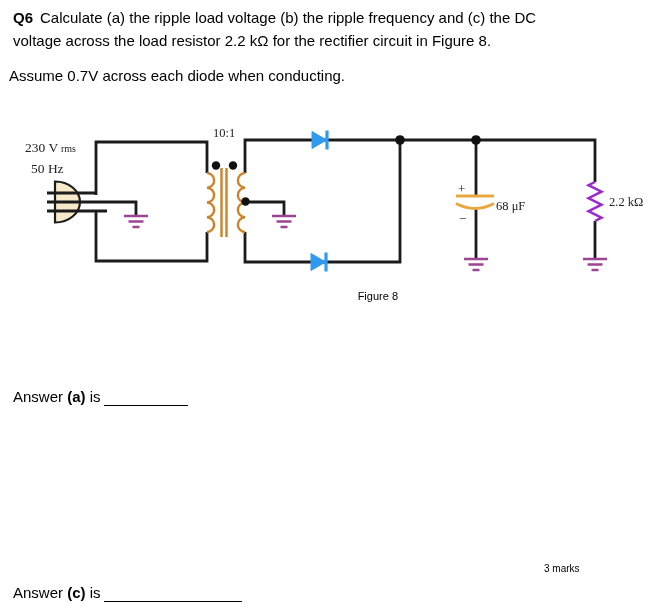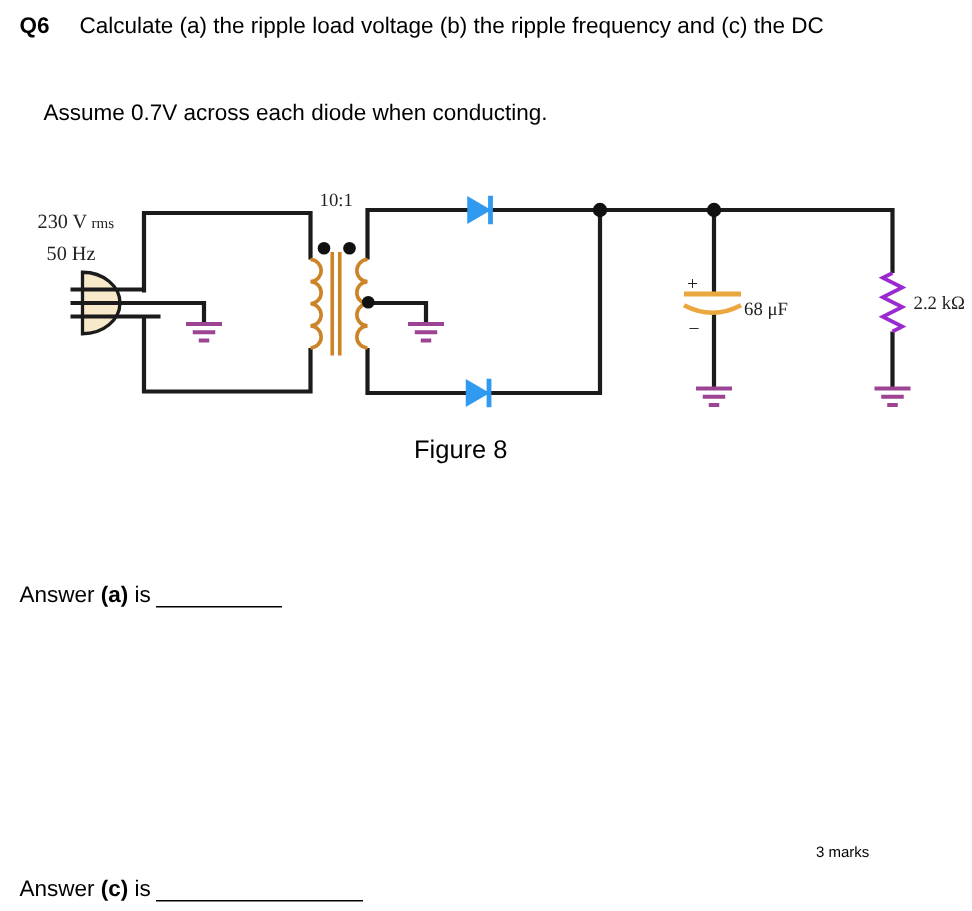--- a/index.html
+++ b/index.html
@@ -1,22 +1,22 @@
 <!DOCTYPE html>
 <html><head>
 <meta charset="utf-8">
 <style>
   html,body{margin:0;padding:0;}
   #page{position:relative;width:648px;height:607px;background:#ffffff;overflow:hidden;
         font-family:"Liberation Sans",sans-serif;color:#000;}
   .question{position:absolute;left:13px;top:6px;font-size:15px;line-height:23px;white-space:nowrap;}
-  .qnum{font-weight:bold;margin-right:20px;}
-  .note{position:absolute;left:29px;top:64px;font-size:15px;line-height:23px;white-space:nowrap;}
-  .fig-caption{position:absolute;left:276px;top:290px;width:122px;text-align:left;
-               font-size:17px;}
+  .qnum{font-weight:bold;margin-right:7px;}
+  .note{position:absolute;left:9px;top:64px;font-size:15px;line-height:23px;white-space:nowrap;}
+  .fig-caption{position:absolute;left:276px;top:290px;width:122px;text-align:right;
+               font-size:11px;}
   .answer{position:absolute;left:13px;font-size:15px;white-space:nowrap;}
   .answer b{font-weight:bold;}
   .blank{display:inline-block;border-bottom:1.7px solid #000;margin-left:3px;vertical-align:-4px;height:15px;}
   .blank-short{width:84px;}
   .blank-long{width:138px;}
   .marks{position:absolute;left:544px;top:563px;font-size:10px;}
   svg text{font-family:"Liberation Serif",serif;fill:#222222;}
   .wire{stroke:#1b1b1b;stroke-width:2.8;fill:none;}
   .coil{stroke:#cd8327;stroke-width:2.4;fill:none;}
   .gnd{stroke:#9c4493;stroke-width:2.7;fill:none;}
@@ -27,20 +27,21 @@
   .dot{fill:#111111;}
   .plug{fill:#f7e9c9;stroke:#1b1b1b;stroke-width:2.2;}
 </style>
 </head>
 <body>
 
 <div id="page">
 
   <div class="question">
     <span class="qnum">Q6</span><span>Calculate (a) the ripple load voltage (b) the ripple frequency and (c) the DC</span><br>
+    <span>voltage across the load resistor 2.2 kΩ for the rectifier circuit in Figure 8.</span>
   </div>
   <div class="note">Assume 0.7V across each diode when conducting.</div>
 
   <svg width="648" height="607" viewBox="0 0 648 607" style="position:absolute;left:0;top:0;">
 
     <path class="plug" d="M55,181.5 A25,20.5 0 0 1 55,222.5 Z"></path>
 
     <path class="wire" d="M96,195 V142 H207 V173"></path>
     <path class="wire" d="M96,210 V261 H207 V232"></path>
     <path class="wire" d="M47,193 H96"></path>

